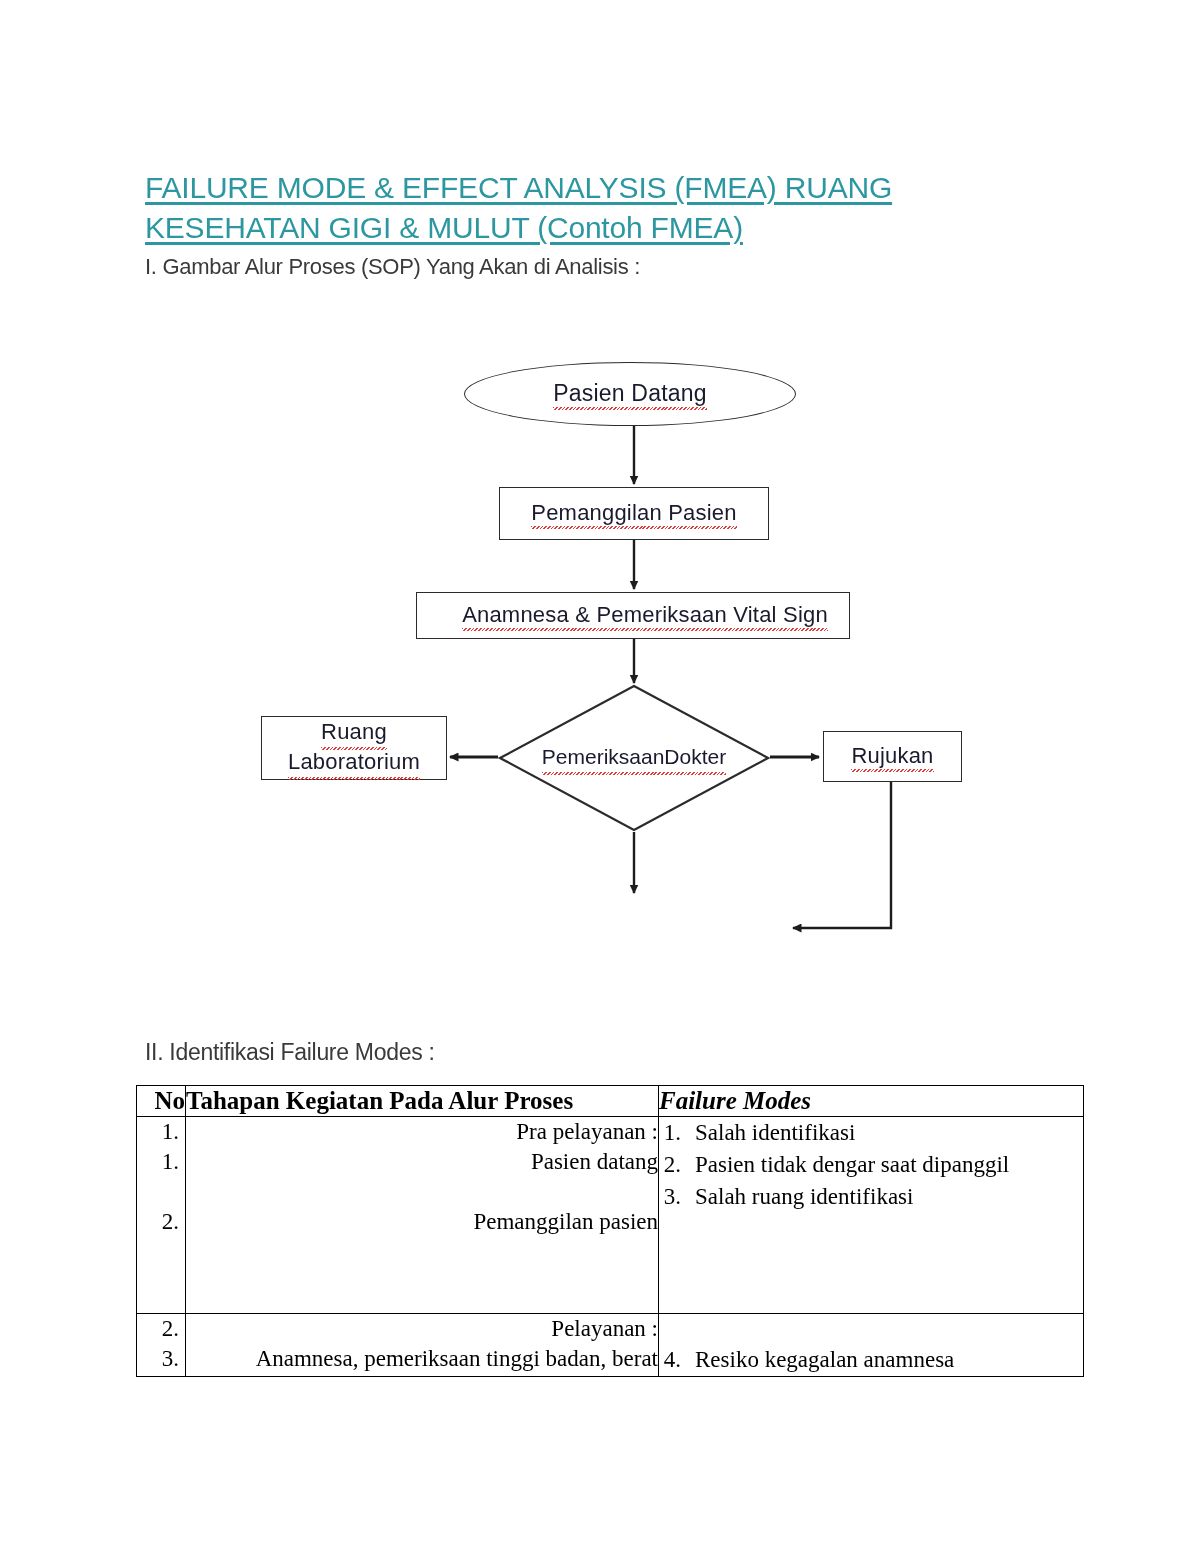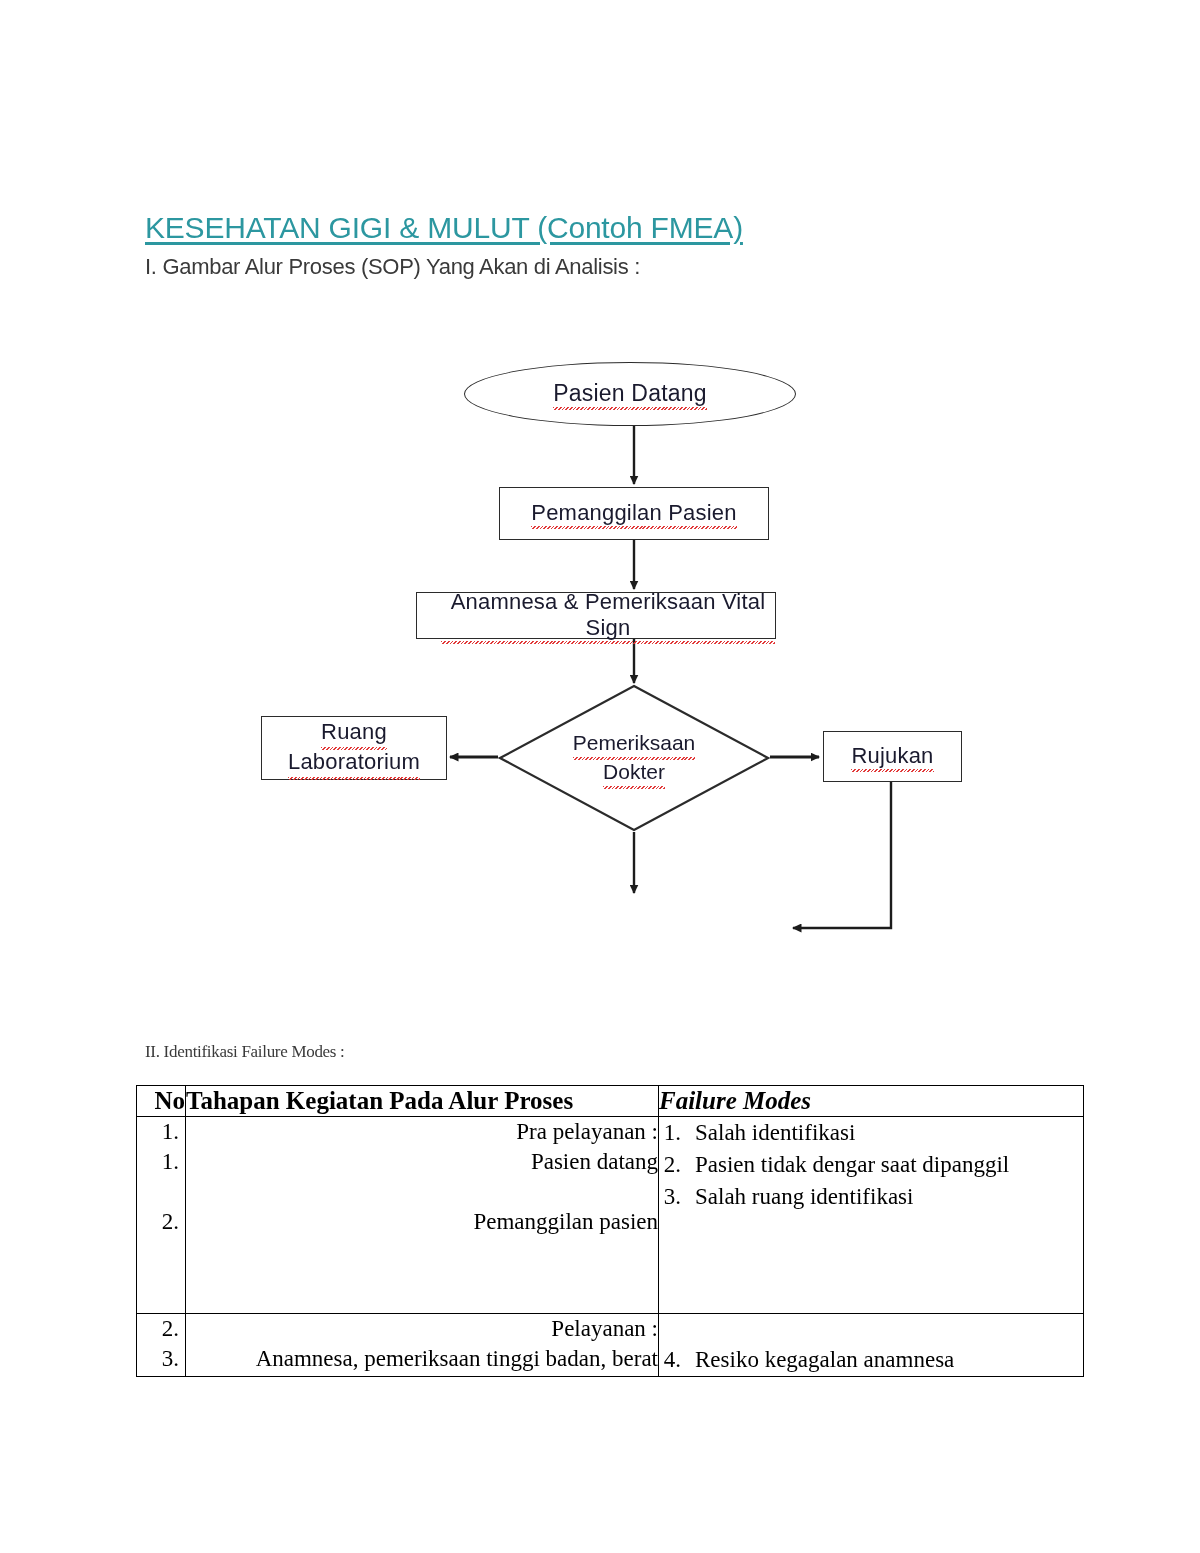--- a/index.html
+++ b/index.html
@@ -47,24 +47,24 @@
     line-height: 24px;
     color: #3a3a3a;
     font-family: "Liberation Sans", sans-serif;
     letter-spacing: -0.3px;
   }
 
   .section-two-label {
     position: absolute;
     left: 145px;
     top: 1040px;
-    font-size: 17px;
+    font-size: 23px;
     line-height: 24px;
     color: #3a3a3a;
-    font-family: Liberation Serif, serif;
+    font-family: Liberation Sans, sans-serif;
     letter-spacing: -0.3px;
   }
 
   
   .flow {
     position: absolute;
     left: 0;
     top: 0;
     width: 1200px;
     height: 1010px;
@@ -126,21 +126,21 @@
   .diamond-shape {
     position: absolute;
     inset: 0;
   }
   .diamond-label {
     position: absolute;
     inset: 0;
     display: flex;
     align-items: center;
     justify-content: center;
-    flex-direction: column;
+    flex-direction: row;
     text-align: center;
     font-family: "Liberation Sans", sans-serif;
     color: #1a1a2e;
     line-height: 1.35;
   }
 
   
   .fmea-table {
     position: absolute;
     left: 136px;
@@ -200,20 +200,21 @@
   .pad-top { padding-top: 34px; }
 
   .row-tall .body-cell { height: 196px; }
 </style>
 </head>
 <body>
 
 <div class="page">
 
   <div class="doc-title">
+    <span>FAILURE MODE &amp; EFFECT ANALYSIS (FMEA) RUANG</span>
     <br>
     <span>KESEHATAN GIGI &amp; MULUT (Contoh FMEA)</span>
   </div>
 
   <div class="subtitle-line">I. Gambar Alur Proses (SOP) Yang Akan di Analisis :</div>
 
   <div class="flow">
 
     <svg width="1200" height="1010" style="position:absolute;left:0;top:0;">
       <defs>
@@ -238,21 +239,21 @@
     </svg>
 
     <div class="node ellipse" style="left:464px; top:362px; width:332px; height:64px; font-size:23px;">
       <span class="txt sq">Pasien Datang</span>
     </div>
 
     <div class="node rect" style="left:499px; top:487px; width:270px; height:53px; font-size:22px;">
       <span class="txt sq">Pemanggilan Pasien</span>
     </div>
 
-    <div class="node rect" style="left:416px; top:592px; width:360px; height:47px; font-size:22px;padding-left:24px;">
+    <div class="node rect" style="left:416px; top:592px; width:434px; height:47px; font-size:22px;padding-left:24px;">
       <span class="txt sq">Anamnesa &amp; Pemeriksaan Vital Sign</span>
     </div>
 
     <div class="diamond-wrap" style="left:498px; top:684px; width:272px; height:148px;">
       <svg class="diamond-shape" viewBox="0 0 272 148" preserveAspectRatio="none">
         <polygon points="136,2 270,74 136,146 2,74" fill="#fff" stroke="#2b2b2b" stroke-width="2.2"></polygon>
       </svg>
       <div class="diamond-label" style="font-size:21px;">
         <span class="txt sq">Pemeriksaan</span>
         <span class="txt sq">Dokter</span>

